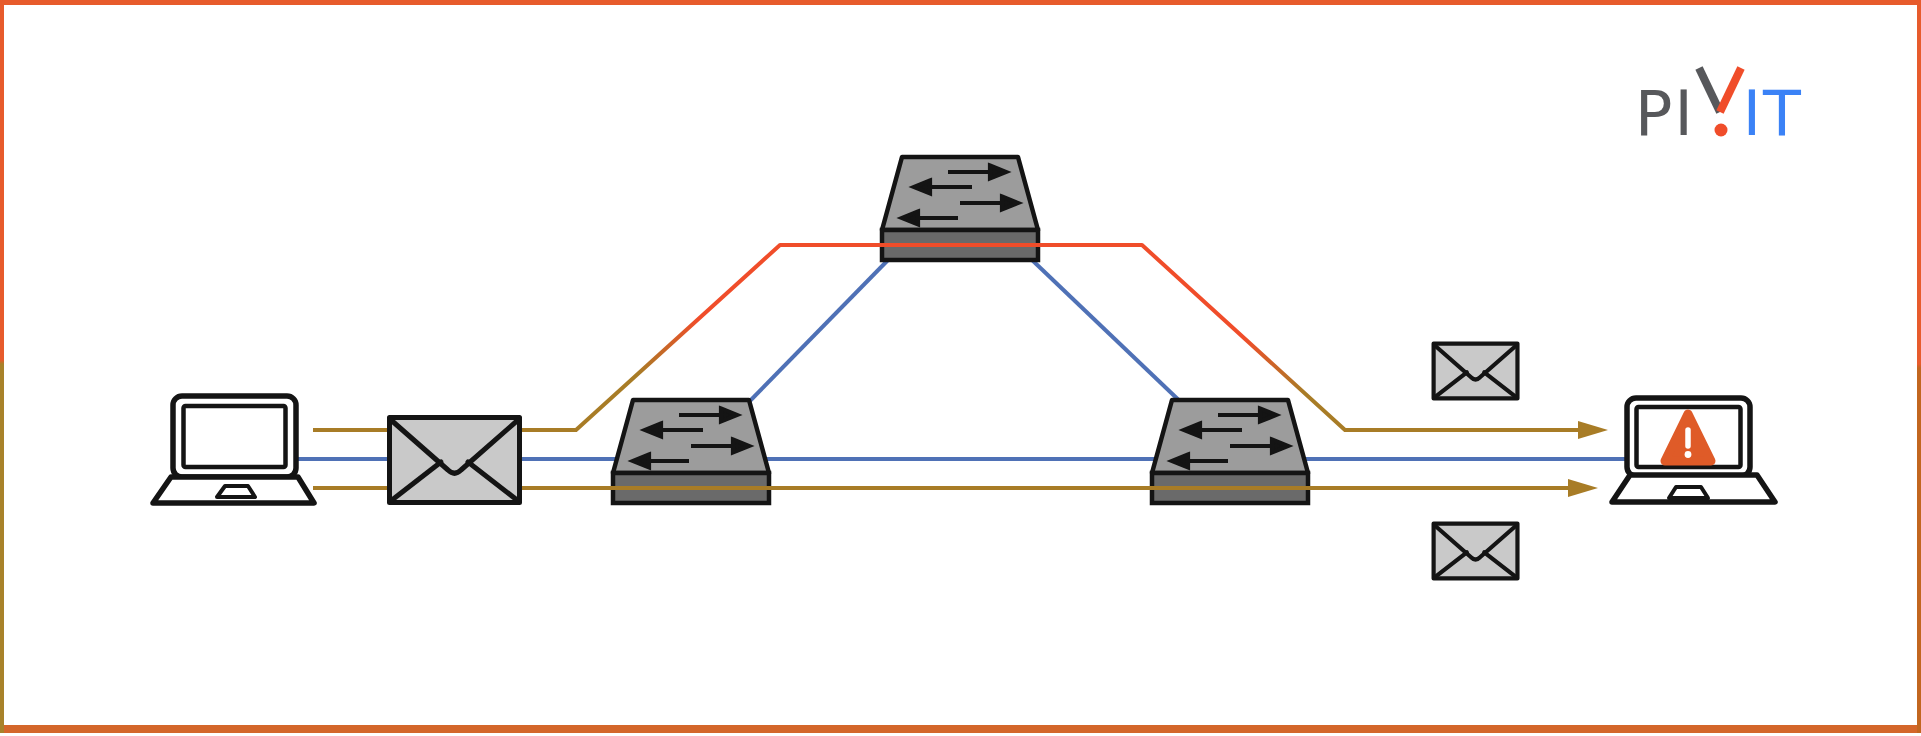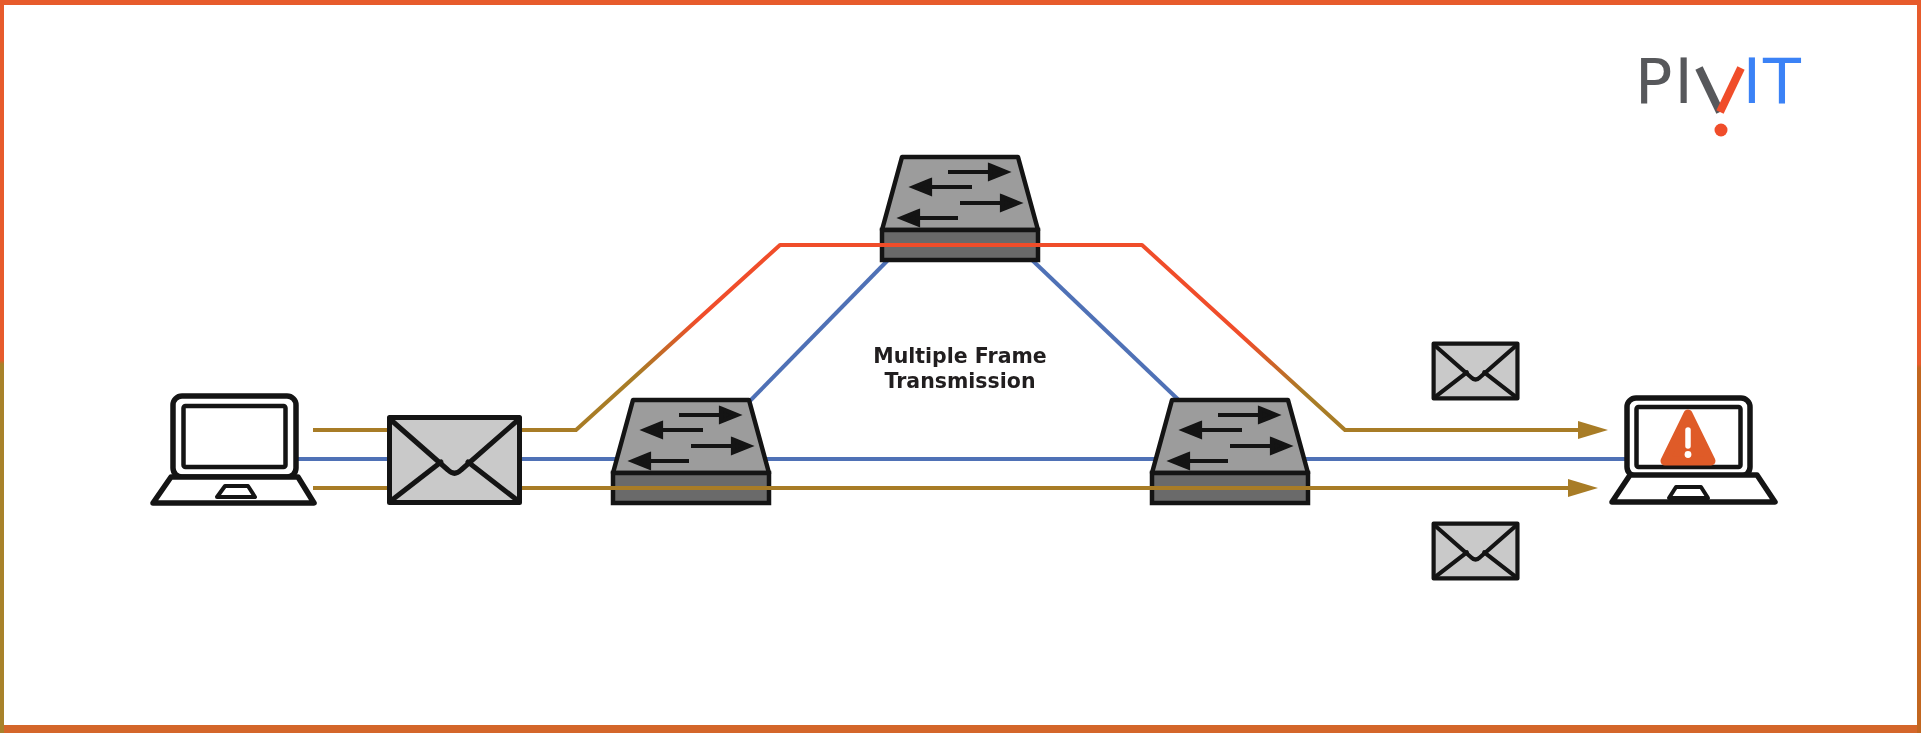--- a/index.html
+++ b/index.html
@@ -10,21 +10,21 @@
   .border-top{position:absolute;left:0;top:0;width:1921px;height:5px;background:#e75b2c;}
   .border-bottom{position:absolute;left:0;top:725px;width:1921px;height:8px;background:#d4662a;}
   .border-left{position:absolute;left:0;top:0;width:4px;height:733px;
     background:linear-gradient(#e75b2c 0px,#e75b2c 360px,#a8822a 364px,#a8822a 100%);}
   .border-right{position:absolute;left:1917px;top:0;width:4px;height:733px;
     background:linear-gradient(#e75b2c 0px,#e75b2c 364px,#c2661f 368px,#c2661f 100%);}
   
   .caption{position:absolute;left:850px;top:344px;width:220px;text-align:center;
     font-size:20.5px;line-height:25px;font-weight:bold;color:#211e1f;}
   
-  .logo{position:absolute;left:1635px;top:52px;height:86px;display:flex;align-items:flex-start;}
+  .logo{position:absolute;left:1635px;top:58px;height:86px;display:flex;align-items:flex-end;}
   .logo span{font-size:62px;line-height:60px;font-weight:500;letter-spacing:2px;}
   .logo .lg-gray{color:#57585b;}
   .logo .lg-orange{color:#3b82f6;}
   .logo svg{margin:12px -3px 0 -1px;display:block;}
 </style>
 </head>
 <body>
 
 <div class="canvas">
 
@@ -105,24 +105,20 @@
       <path d="M1612,502 L1630,475 L1757,475 L1775,502 Z" stroke-width="5.5"></path>
       <path d="M1676,487 L1701,487 L1708,498 L1669,498 Z" stroke-width="4"></path>
     </g>
     <g>
       <path d="M1688,414 L1711,461 L1665,461 Z" fill="#df5b28" stroke="#df5b28" stroke-width="9" stroke-linejoin="round"></path>
       <line x1="1688" y1="430" x2="1688" y2="446" stroke="#ffffff" stroke-width="5.5" stroke-linecap="round"></line>
       <circle cx="1688" cy="454.5" r="3.4" fill="#ffffff"></circle>
     </g>
   </svg>
 
-  <div class="caption">
-    <div>Multiple Frame</div>
-    <div>Transmission</div>
-  </div>
 
   <div class="logo">
     <span class="lg-gray">PI</span>
     <svg width="52" height="80" viewBox="0 0 52 80">
       <path d="M5,4 L26,48" stroke="#57585b" stroke-width="8" fill="none"></path>
       <path d="M26,48 L47,4" stroke="#f04d2a" stroke-width="8" fill="none"></path>
       <circle cx="27" cy="66" r="6.5" fill="#f04d2a"></circle>
     </svg>
     <span class="lg-orange">IT</span>
   </div>

